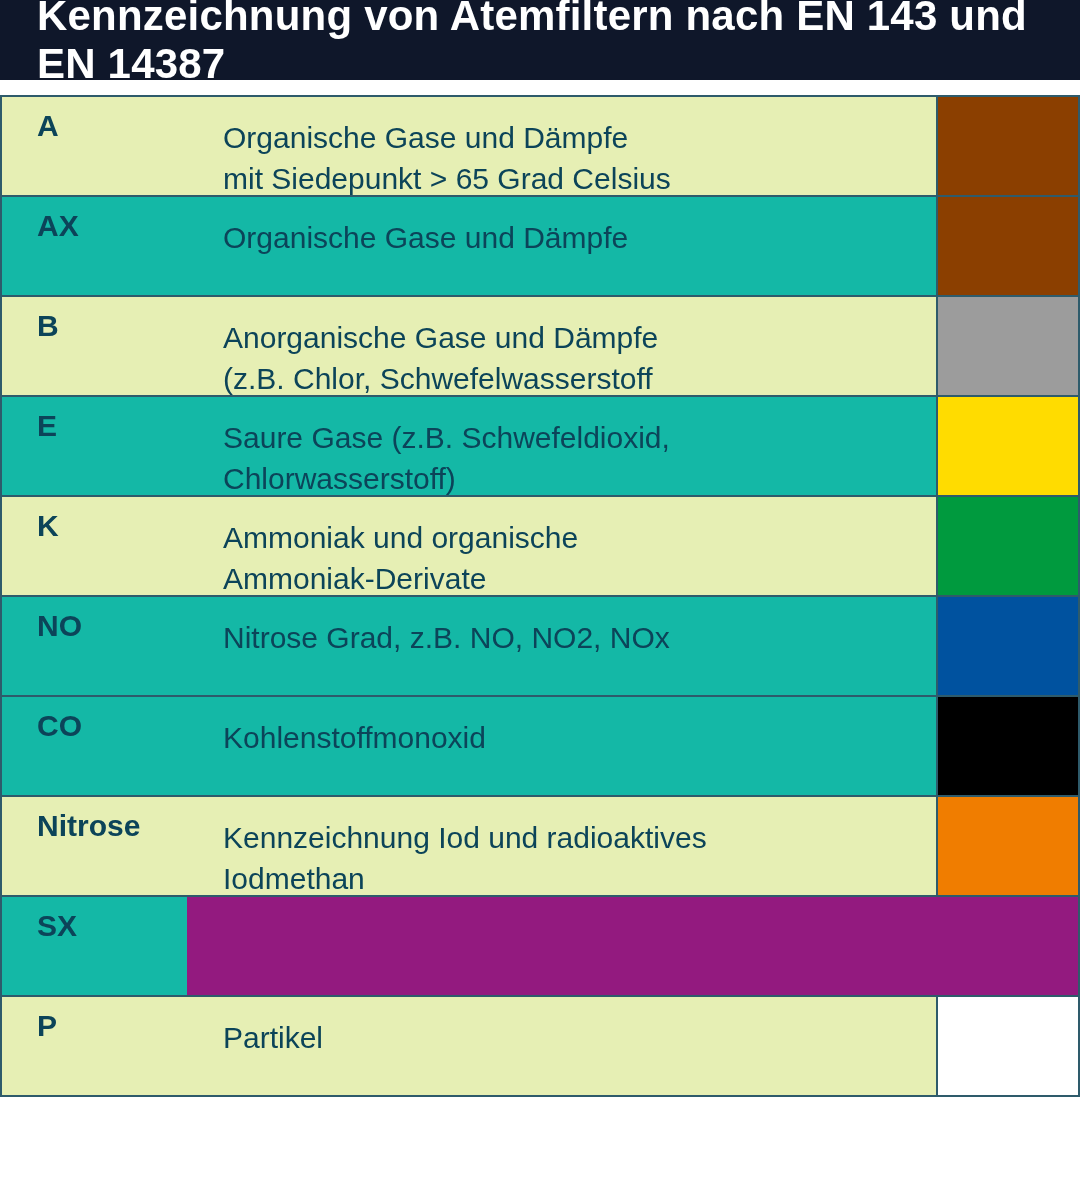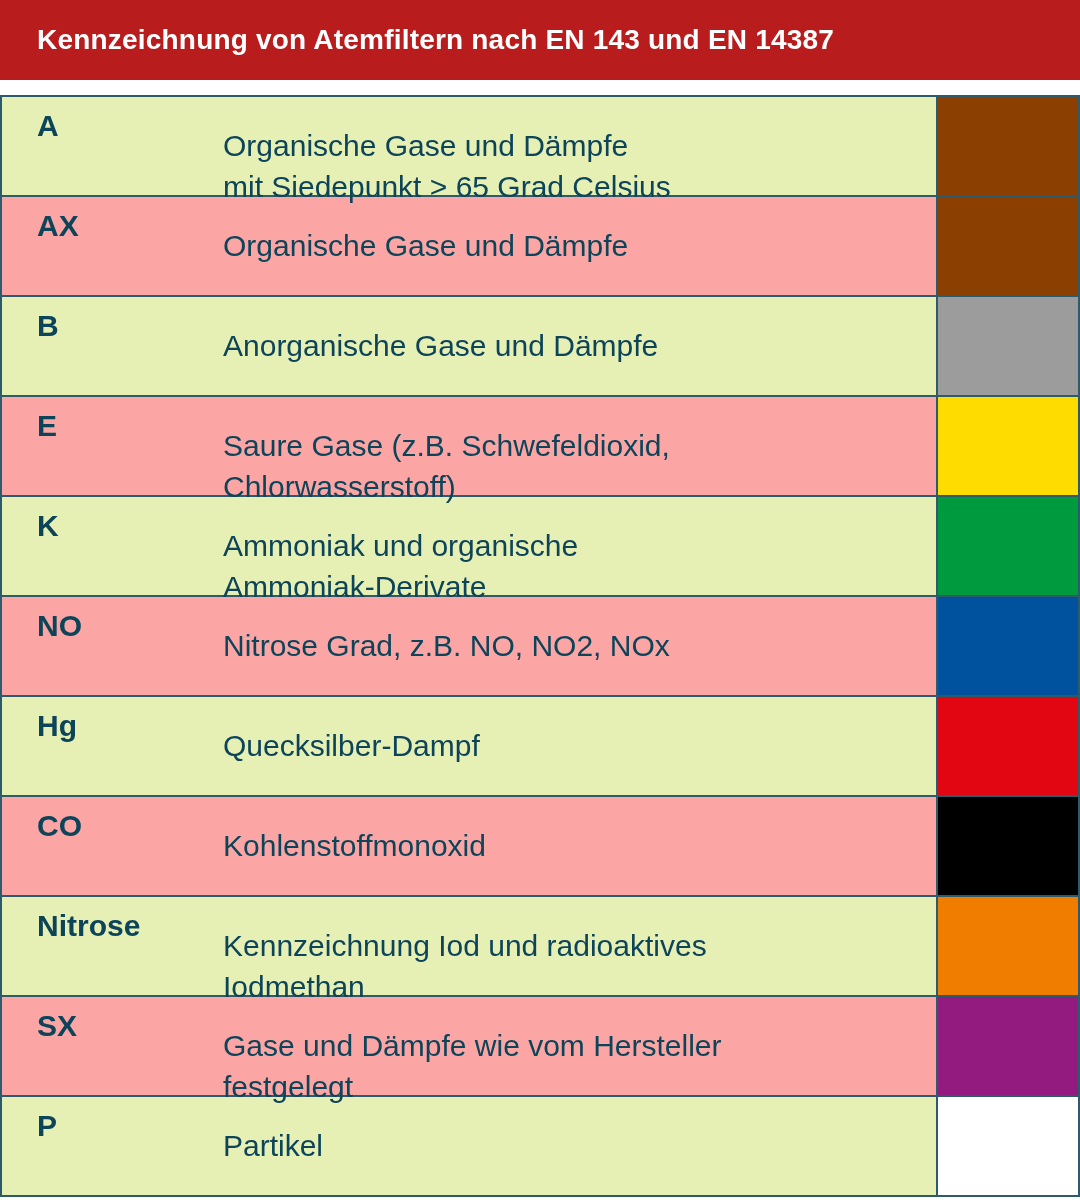--- a/index.html
+++ b/index.html
@@ -3,52 +3,52 @@
 <meta charset="utf-8">
 <style>
   html, body { margin: 0; padding: 0; }
   body {
     width: 1080px; height: 1200px; overflow: hidden;
     background: #ffffff;
     font-family: "Liberation Sans", "DejaVu Sans", sans-serif;
   }
   .header {
     height: 80px;
-    background: #b91c1c;
+    background: #0f172a;
     color: #ffffff;
     display: flex; align-items: center;
     padding-left: 37px;
     box-sizing: border-box;
-    font-size: 28px; font-weight: bold;
+    font-size: 42px; font-weight: bold;
     letter-spacing: 0.2px;
   }
   .table {
     position: absolute; left: 0; top: 95px;
     width: 1080px;
     border-top: 2px solid #2e5b6b;
   }
   .row {
     display: flex;
     height: 100px;
     box-sizing: border-box;
     border-bottom: 2px solid #2e5b6b;
     border-left: 2px solid #2e5b6b;
   }
   .row.alt { background: #e6efb4; }
-  .row.plain { background: #fca5a5; }
+  .row.plain { background: #14b8a6; }
   .code {
     width: 185px;
     padding-left: 35px; padding-top: 12px;
     box-sizing: border-box;
     font-size: 30px; font-weight: bold;
     color: #0c4459;
   }
   .desc {
     width: 751px;
-    padding-left: 36px; padding-top: 28px;
+    padding-left: 36px; padding-top: 20px;
     box-sizing: border-box;
     font-size: 30px; line-height: 41px;
     color: #0c4459;
     border-right: 2px solid #2e5b6b;
   }
   .swatch {
     flex: 1;
     border-right: 2px solid #2e5b6b;
   }
 </style>
@@ -72,20 +72,21 @@
     <div class="code">AX</div>
     <div class="desc">
       <div>Organische Gase und Dämpfe</div>
     </div>
     <div class="swatch" style="background: rgb(139, 63, 0);"></div>
   </div>
   <div class="row alt">
     <div class="code">B</div>
     <div class="desc">
       <div>Anorganische Gase und Dämpfe</div>
+      <div>(z.B. Chlor, Schwefelwasserstoff</div>
     </div>
     <div class="swatch" style="background: rgb(156, 156, 156);"></div>
   </div>
   <div class="row plain">
     <div class="code">E</div>
     <div class="desc">
       <div>Saure Gase (z.B. Schwefeldioxid,</div>
       <div>Chlorwasserstoff)</div>
     </div>
     <div class="swatch" style="background: rgb(255, 220, 0);"></div>
@@ -99,50 +100,38 @@
     <div class="swatch" style="background: rgb(0, 154, 62);"></div>
   </div>
   <div class="row plain">
     <div class="code">NO</div>
     <div class="desc">
       <div>Nitrose Grad, z.B. NO, NO2, NOx</div>
       <div></div>
     </div>
     <div class="swatch" style="background: rgb(0, 82, 159);"></div>
   </div>
-  <div class="row alt">
-    <div class="code">Hg</div>
-    <div class="desc">
-      <div>Quecksilber-Dampf</div>
-      <div></div>
-    </div>
-    <div class="swatch" style="background: rgb(226, 6, 19);"></div>
-  </div>
   <div class="row plain">
     <div class="code">CO</div>
     <div class="desc">
       <div>Kohlenstoffmonoxid</div>
       <div></div>
     </div>
     <div class="swatch" style="background: rgb(0, 0, 0);"></div>
   </div>
   <div class="row alt">
     <div class="code">Nitrose</div>
     <div class="desc">
       <div>Kennzeichnung Iod und radioaktives</div>
       <div>Iodmethan</div>
     </div>
     <div class="swatch" style="background: rgb(240, 125, 0);"></div>
   </div>
   <div class="row plain">
     <div class="code">SX</div>
-    <div class="desc">
-      <div>Gase und Dämpfe wie vom Hersteller</div>
-      <div>festgelegt</div>
-    </div>
     <div class="swatch" style="background: rgb(147, 26, 127);"></div>
   </div>
   <div class="row alt">
     <div class="code">P</div>
     <div class="desc">
       <div>Partikel</div>
       <div></div>
     </div>
     <div class="swatch" style="background: rgb(255, 255, 255);"></div>
   </div>

